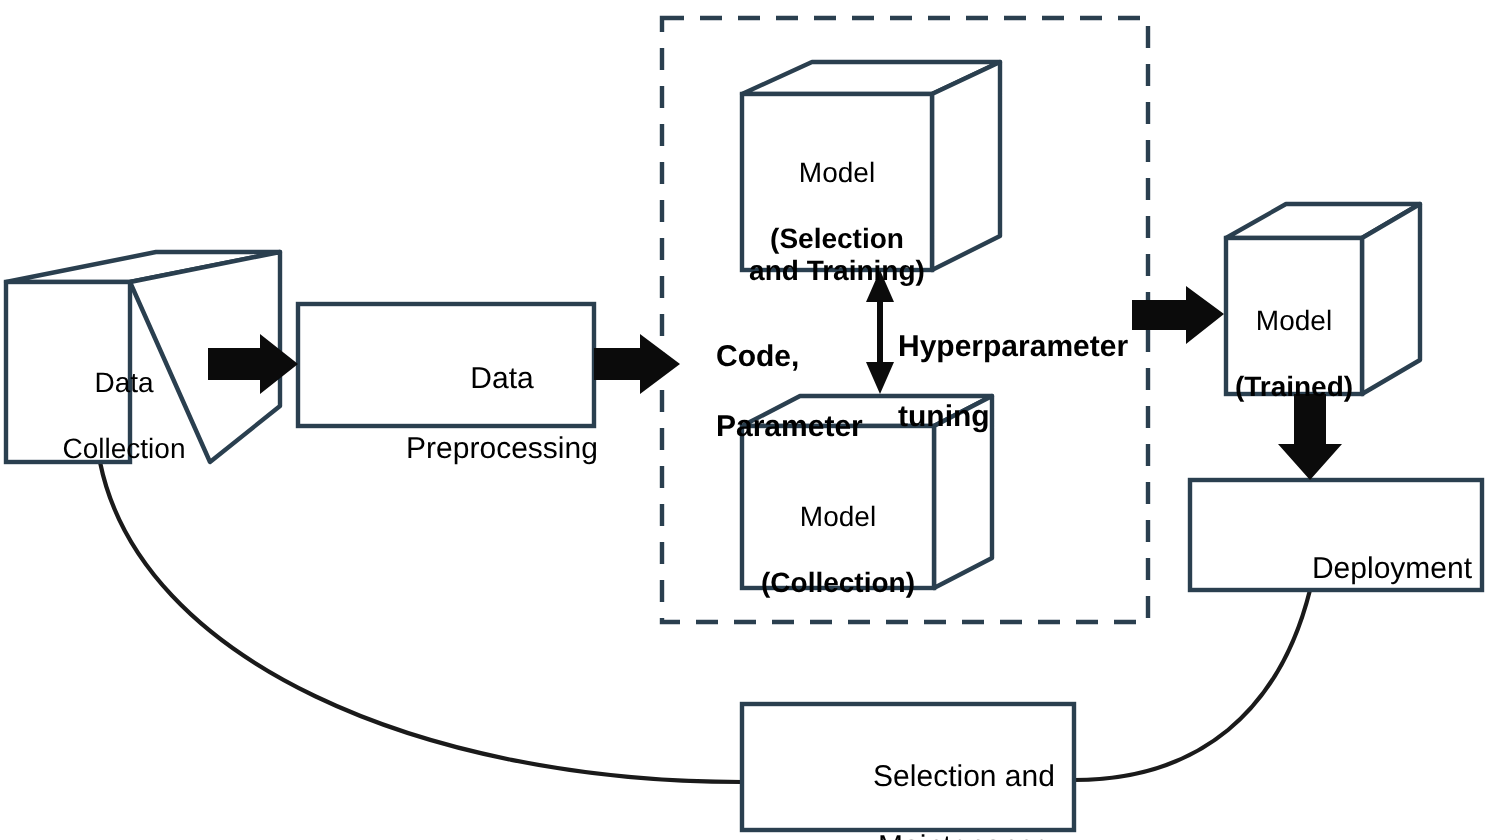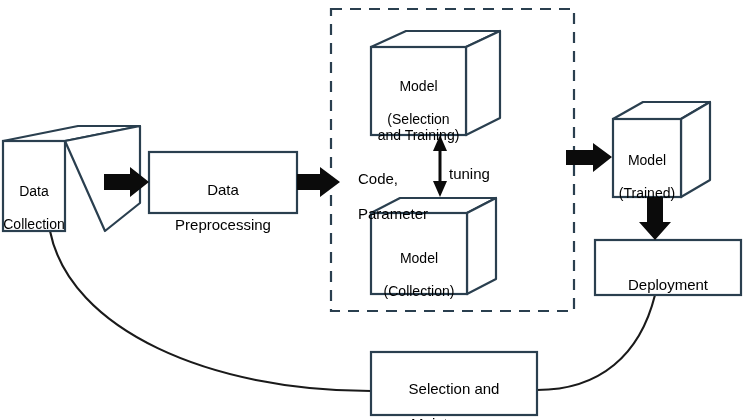--- a/index.html
+++ b/index.html
@@ -27,26 +27,27 @@
   .lbl {
     position: absolute;
     text-align: center;
     line-height: 1.18;
     color: #000000;
     white-space: pre-line;
     pointer-events: none;
   }
   .lbl-bold {
     font-weight: bold;
+    padding-left: 28px;
   }
   .lbl-left {
     text-align: left;
   }
   .t-strong { font-weight: normal; display: block; }
-  .t-reg { font-weight: normal; display: block; }
+  .t-reg { font-weight: bold; display: block; }
 </style>
 </head>
 <body>
 
 <div id="diagram-root">
 
   <svg id="diagram-svg" viewBox="0 0 747 420">
 
     <rect x="331" y="9" width="243" height="302" fill="none" stroke="#2a3f4f" stroke-width="2.2" stroke-dasharray="11 8"></rect>
 
@@ -133,16 +134,17 @@
     <span class="t-strong">Selection and</span>
     <span class="t-strong">Maintenance</span>
   </div>
 
   <div class="lbl lbl-left" style="left:358px; top:152px; width:95px; font-size:15px;">
     <span class="t-reg">Code,</span>
     <span class="t-reg">Parameter</span>
   </div>
 
   <div class="lbl lbl-left" style="left:449px; top:147px; width:120px; font-size:15px;">
+    <span class="t-reg">Hyperparameter</span>
     <span class="t-reg">tuning</span>
   </div>
 
 </div>
 
 </body></html>

